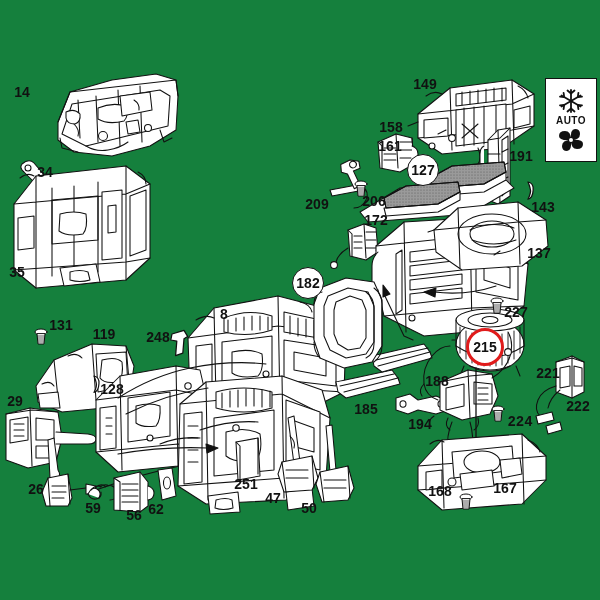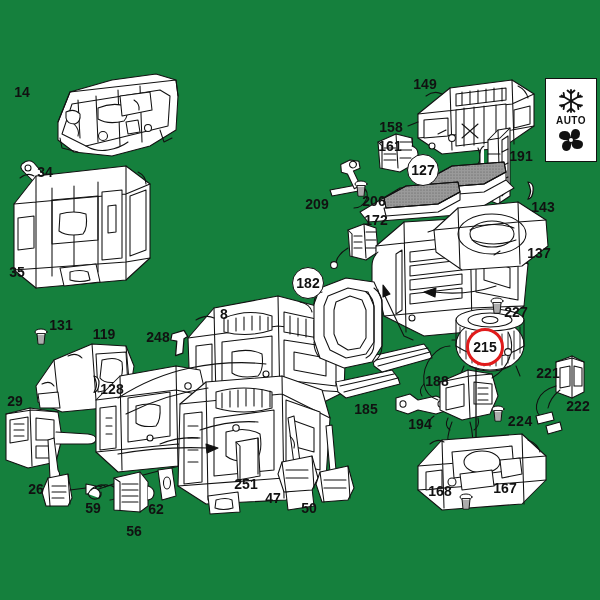--- a/index.html
+++ b/index.html
@@ -434,21 +434,21 @@
       <div class="lbl s" style="left: 22px; top: 92px;">14</div>
       <div class="lbl s" style="left: 45px; top: 172px;">34</div>
       <div class="lbl s" style="left: 17px; top: 272px;">35</div>
       <div class="lbl s" style="left: 61px; top: 325px;">131</div>
       <div class="lbl s" style="left: 104px; top: 334px;">119</div>
       <div class="lbl s" style="left: 158px; top: 337px;">248</div>
       <div class="lbl s" style="left: 112px; top: 389px;">128</div>
       <div class="lbl s" style="left: 15px; top: 401px;">29</div>
       <div class="lbl s" style="left: 36px; top: 489px;">26</div>
       <div class="lbl s" style="left: 93px; top: 508px;">59</div>
-      <div class="lbl s" style="left: 134px; top: 515px; margin-top: 16px;">56</div>
+      <div class="lbl s" style="left: 134px; top: 515px;">56</div>
       <div class="lbl s" style="left: 156px; top: 509px;">62</div>
       <div class="lbl s" style="left: 224px; top: 314px;">8</div>
       <div class="lbl s" style="left: 246px; top: 484px;">251</div>
       <div class="lbl s" style="left: 273px; top: 498px;">47</div>
       <div class="lbl s" style="left: 309px; top: 508px;">50</div>
       <div class="lbl s" style="left: 366px; top: 409px;">185</div>
       <div class="lbl s" style="left: 420px; top: 424px; text-align: right;">194</div>
       <div class="lbl s" style="left: 437px; top: 381px;">188</div>
       <div class="lbl s" style="left: 317px; top: 204px;">209</div>
       <div class="lbl s" style="left: 358px; top: 146px; margin-left: 32px;">161</div>

